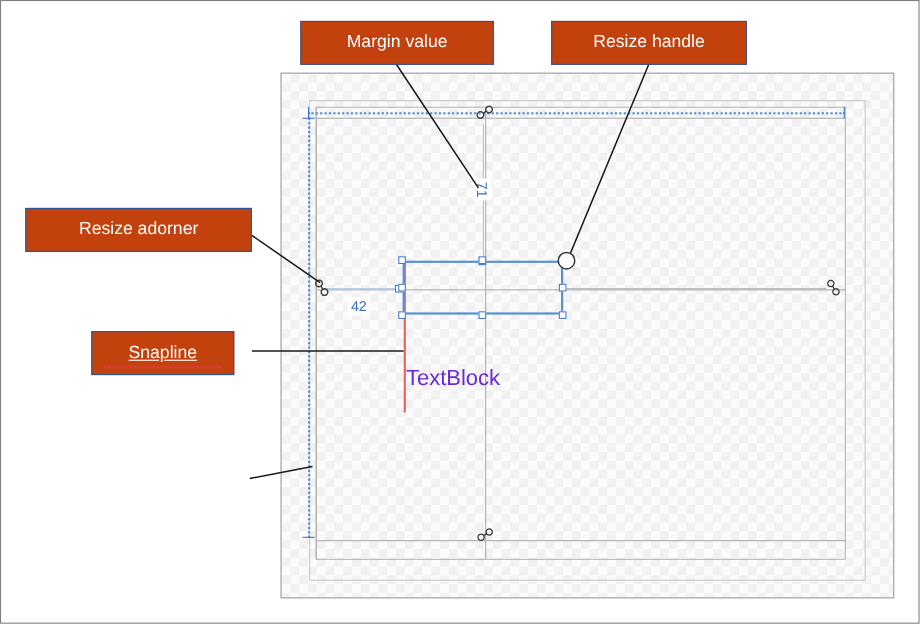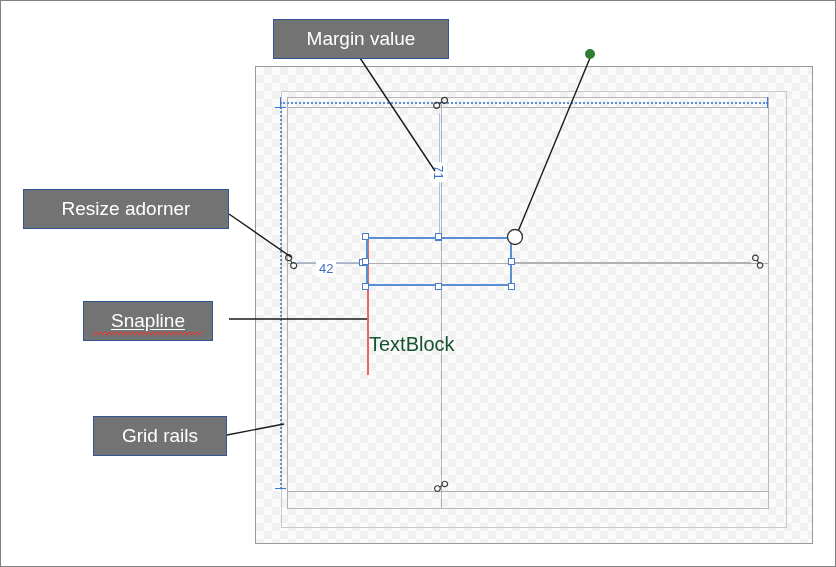--- a/index.html
+++ b/index.html
@@ -127,21 +127,21 @@
     background: #ffffff;
     border: 1px solid #4a7fc8;
   }
 
   
   .textblock {
     position: absolute;
     left: 368px;
     top: 332px;
     font-size: 20px;
-    color: #14532d;
+    color: #6d28d9;
   }
 
   
   .snapline {
     position: absolute;
     left: 366px;
     top: 237px;
     width: 2px;
     height: 137px;
     background: #f4615f;
@@ -185,24 +185,24 @@
     position: absolute;
     color: #3a3a3a;
     line-height: 1;
     font-family: "DejaVu Sans", sans-serif;
   }
 
   
   .callout {
     position: absolute;
     box-sizing: border-box;
-    background: #737373;
+    background: #c2410c;
     border: 1px solid #2f5597;
     color: #ffffff;
-    font-size: 19px;
+    font-size: 16px;
     display: flex;
     align-items: center;
     justify-content: center;
     padding: 0 10px;
     white-space: nowrap;
   }
   .callout .underlined {
     text-decoration: underline;
     text-underline-offset: 2px;
   }
@@ -252,21 +252,21 @@
     <div class="rail-cap-v" style="left:19px; top:421px;"></div>
   </div>
 
   <div class="margin-line-v" style="left:438px; top:112px; height:125px;"></div>
   <div class="chain" style="left:431px; top:94px; font-size:17px;">☍</div>
   <div class="margin-value rot" style="left:427px; top:163px;">71</div>
   <div class="adorner-stub" style="left:434px; top:233px;"></div>
 
   <div class="margin-line-h" style="left:296px; top:261px; width:66px;"></div>
   <div class="chain" style="left:281px; top:252px; font-size:17px; transform:rotate(90deg); transform-origin:center center;">☍</div>
-  <div class="margin-value" style="left:315px; top:259px;">42</div>
+  <div class="margin-value" style="left:315px; top:269px;">42</div>
   <div class="adorner-stub" style="left:358px; top:258px;"></div>
 
   <div class="margin-line-h" style="left:512px; top:261px; width:238px; background:#b0b0b0;"></div>
   <div class="chain" style="left:748px; top:252px; font-size:16px; letter-spacing:-1px; transform:rotate(90deg); transform-origin:center center;">☍</div>
 
   <div class="chain" style="left:432px; top:478px; font-size:16px; letter-spacing:-1px;">☍</div>
 
   <div class="snapline"></div>
 
   <div class="selection-outline"></div>
@@ -294,27 +294,27 @@
 
     <line x1="228" y1="318" x2="366" y2="318" stroke="#1a1a1a" stroke-width="1.4"></line>
 
     <line x1="226" y1="434" x2="283" y2="423" stroke="#1a1a1a" stroke-width="1.4"></line>
   </svg>
 
   <div class="callout" style="left:272px; top:18px; width:176px; height:40px;">
     <span>Margin value</span>
   </div>
 
+  <div class="callout" style="left:500px; top:18px; width:178px; height:40px;">
+    <span>Resize handle</span>
+  </div>
 
   <div class="callout" style="left:22px; top:188px; width:206px; height:40px;">
     <span>Resize adorner</span>
   </div>
 
   <div class="callout" style="left:82px; top:300px; width:130px; height:40px; position:absolute;">
     <span class="underlined">Snapline</span>
     <span class="squiggle"></span>
   </div>
 
-  <div class="callout" style="left:92px; top:415px; width:134px; height:40px;">
-    <span>Grid rails</span>
-  </div>
 
 </div>
 
 </body></html>

